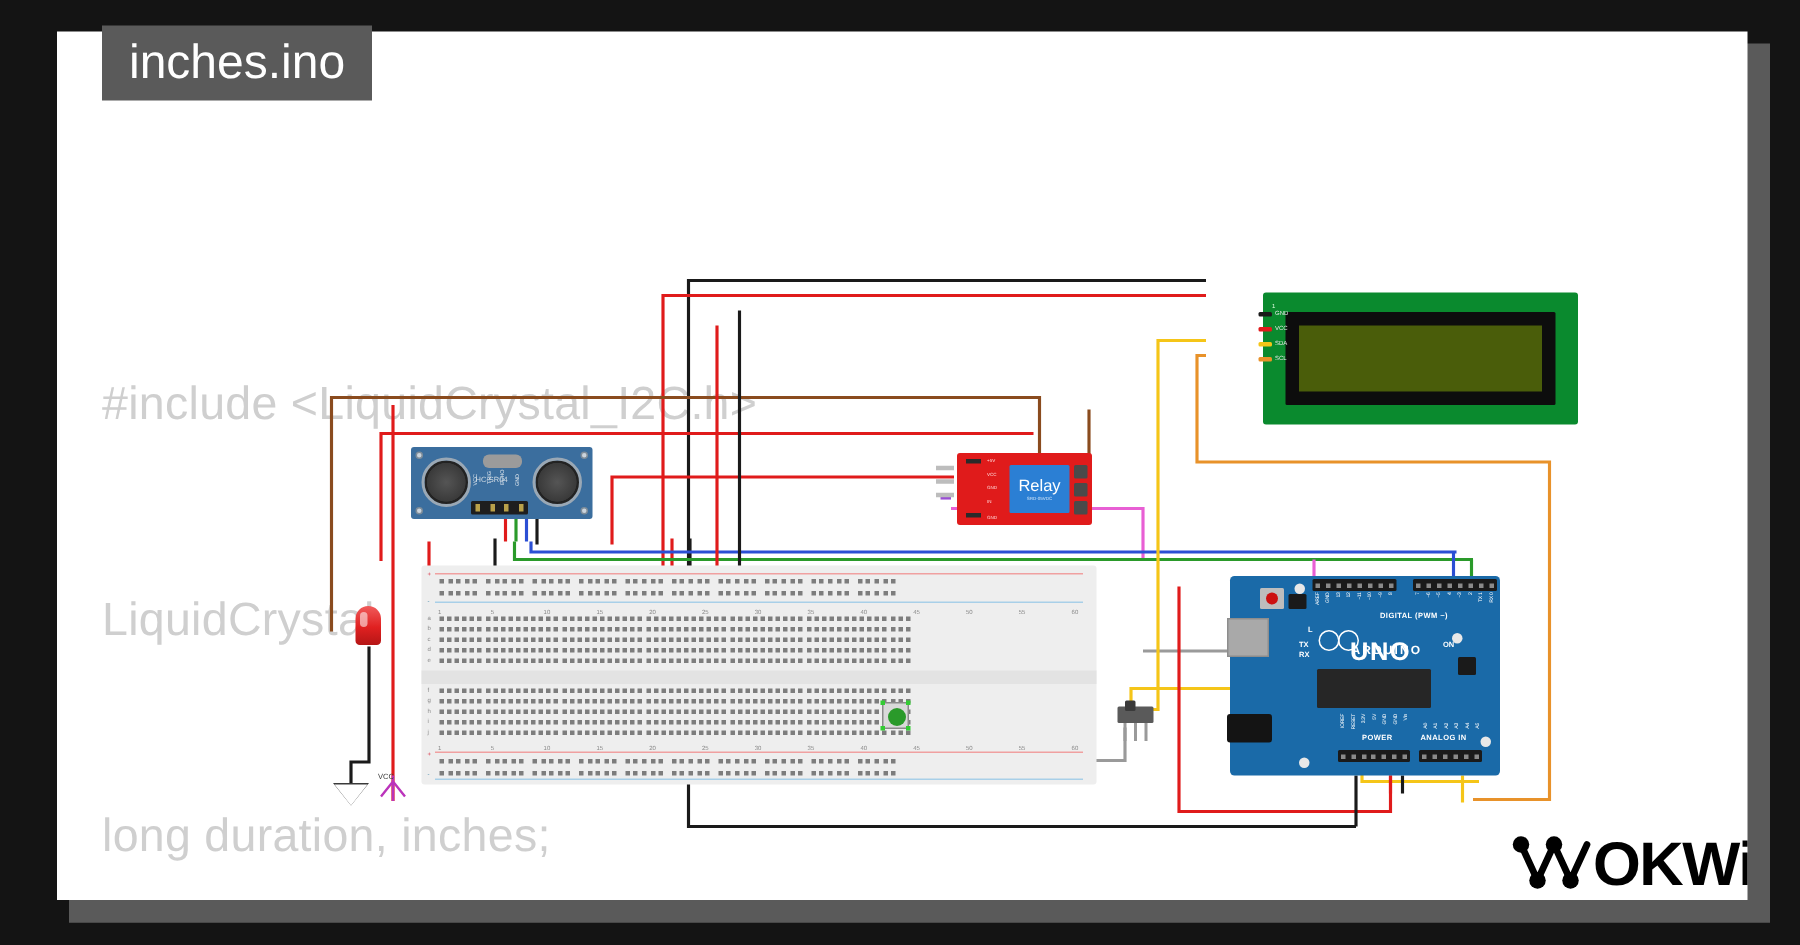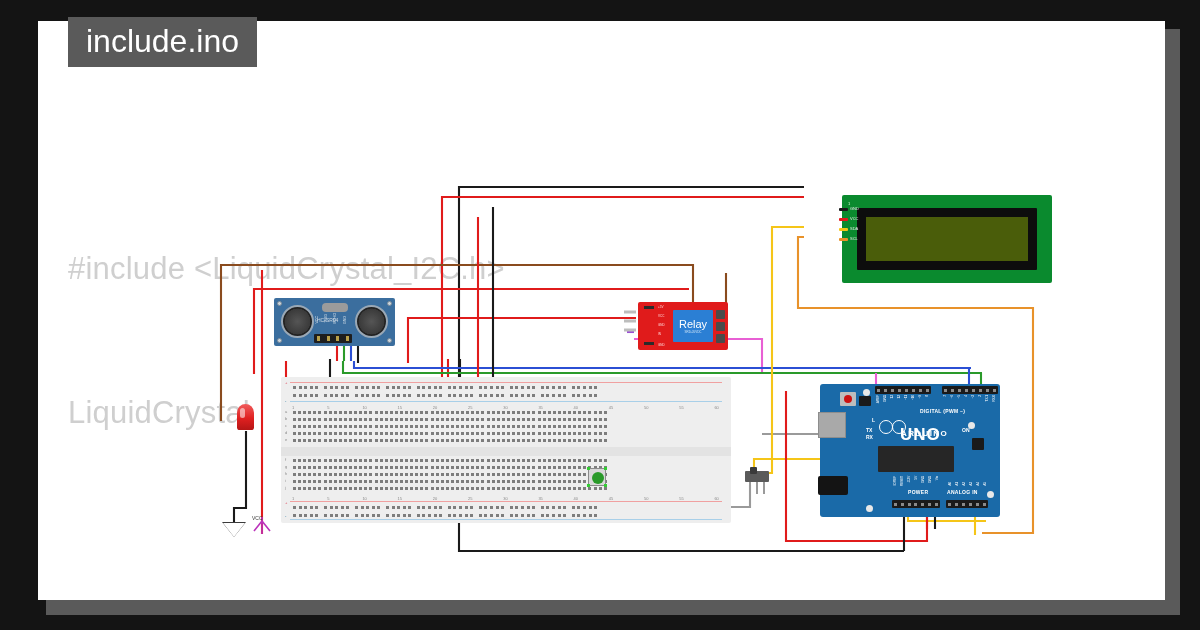--- a/index.html
+++ b/index.html
@@ -245,20 +245,21 @@
 
 <div id="stage">
 
   <div class="canvas-shadow"></div>
 
   <div class="canvas">
 
     <div class="code-layer">
       <div class="code-line" style="left:30px; top:230px;">#include &lt;LiquidCrystal_I2C.h&gt;</div>
       <div class="code-line" style="left:30px; top:374px;">LiquidCrystal</div>
+      <div class="code-line" style="left:30px; top:518px;">long duration, inches;</div>
     </div>
 
     <div class="diagram">
       <svg width="1127" height="579" viewBox="0 0 1127 579" style="position:absolute;left:0;top:0;">
         <g fill="none" stroke-width="2.1" stroke-linejoin="miter">
 
           <path d="M766 166 L421 166 L421 530 L866 530" stroke="#1a1a1a"></path>
 
           <path d="M766 176 L404 176 L404 371 L252 371" stroke="#e01b1b"></path>
 
@@ -1414,21 +1415,36 @@
         <div class="pbtn-leg" style="right:-2px; bottom:-2px;"></div>
       </div>
 
       <div class="sw-body">
         <div class="sw-lever"></div>
         <div class="sw-pin" style="left:4px;  top:11px;"></div>
         <div class="sw-pin" style="left:11px; top:11px;"></div>
         <div class="sw-pin" style="left:18px; top:11px;"></div>
       </div>
 
+      <div class="wokwi">
+        <svg width="190" height="52" viewBox="0 0 190 52">
+          <g stroke="#000" stroke-width="4.5" fill="none" stroke-linecap="round">
+            <path d="M8 14 L19 38 L30 14 L41 38 L52 14"></path>
+          </g>
+          <g fill="#000">
+            <circle cx="8" cy="14" r="5.5"></circle>
+            <circle cx="30" cy="14" r="5.5"></circle>
+            <circle cx="19" cy="38" r="5.5"></circle>
+            <circle cx="41" cy="38" r="5.5"></circle>
+            <circle cx="177" cy="9" r="5"></circle>
+          </g>
+          <text x="56" y="41" font-family="'Liberation Sans',sans-serif" font-size="41" font-weight="bold" fill="#000" letter-spacing="-1">OKWi</text>
+        </svg>
+      </div>
 
     </div>
   </div>
 
-  <div class="file-tab">include.ino</div>
+  <div class="file-tab">inches.ino</div>
 
   <div class="status-bar"></div>
 
 </div>
 
 </body></html>

